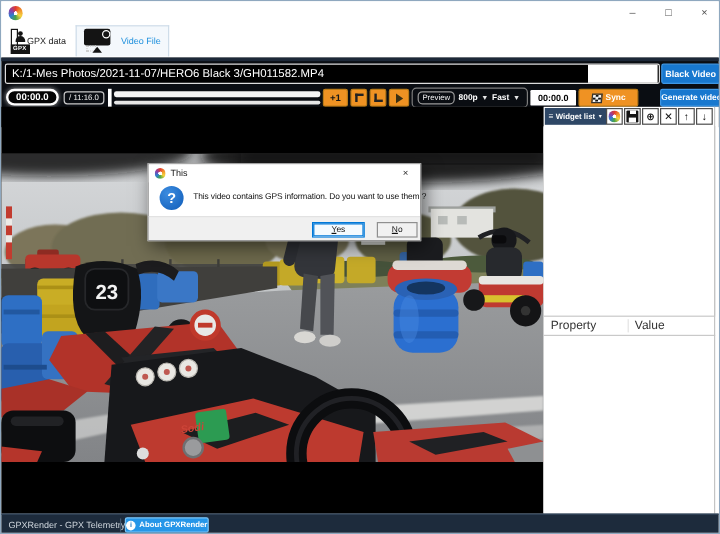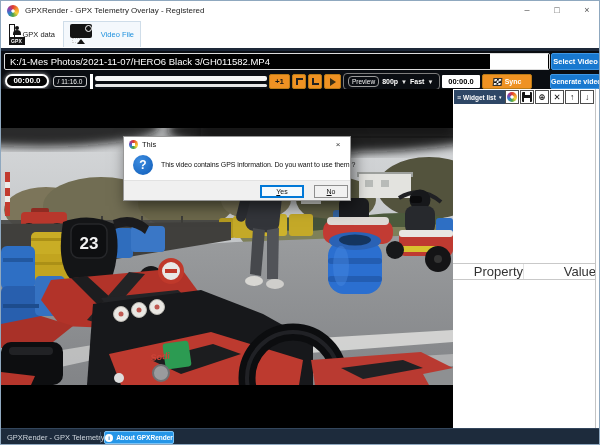--- a/index.html
+++ b/index.html
@@ -69,22 +69,22 @@
   .side-panel{position:absolute;left:452px;top:88px;width:148px;height:339px;background:#fff;}
   .wl-btn{position:absolute;left:1px;top:1px;width:51px;height:14px;background:#2e4766;color:#fff;font-weight:bold;font-size:6.5px;display:flex;align-items:center;gap:2px;padding:0 3px;cursor:default;}
   .wl-ham{font-size:7px;} .wl-caret{font-size:5px;margin-left:1px;}
   .tool-btn{position:absolute;top:1px;width:14px;height:14px;background:#fff;border:1px solid #4d4d4d;text-align:center;font-size:8.5px;line-height:12px;color:#111;font-weight:bold;cursor:default;display:flex;align-items:center;justify-content:center;}
   .tb-colorful{left:52px;} .tb-save{left:67px;} .tb-add{left:82px;} .tb-del{left:97px;} .tb-up{left:112px;} .tb-down{left:127px;}
   .mini-pin{width:10px;height:10px;}
   .floppy{position:relative;width:10px;height:10px;background:#141414;border-radius:1px;}
   .floppy-top{position:absolute;left:3px;top:0;width:5px;height:3px;background:#fff;}
   .floppy-label{position:absolute;left:2px;bottom:0.5px;width:6px;height:4px;background:#fff;}
   .wl-list{position:absolute;left:0px;top:16px;width:143px;height:158px;background:#fff;border-right:1px solid #b8b8b8;}
-  .prop-header{position:absolute;left:0;top:174px;width:143px;height:17px;background:#fff;border-top:1px solid #c9c9c9;border-bottom:1px solid #c9c9c9;display:flex;align-items:center;font-size:13px;color:#333;text-align:right;}
-  .ph-prop{padding-left:6px;width:70px;} .ph-val{border-left:1px solid #e3e3e3;padding-left:22px;flex:1;}
+  .prop-header{position:absolute;left:0;top:174px;width:143px;height:17px;background:#fff;border-top:1px solid #c9c9c9;border-bottom:1px solid #c9c9c9;display:flex;align-items:center;font-size:10px;color:#333;}
+  .ph-prop{padding-left:6px;width:70px;} .ph-val{border-left:1px solid #e3e3e3;padding-left:5px;flex:1;}
   .prop-body{position:absolute;left:0;top:191px;width:143px;height:148px;background:#fff;}
   .panel-line{position:absolute;left:142px;top:0;width:1px;height:339px;background:#c4c4c4;}
 
   
   .dialog{position:absolute;left:122px;top:135px;width:228px;height:65px;background:#fff;border:1px solid #979797;box-shadow:3px 5px 14px rgba(0,0,0,.55);z-index:20;}
   .dlg-title{position:absolute;left:0;top:0;width:100%;height:15px;display:flex;align-items:center;gap:4px;padding:0 5px;background:#fff;}
   .dlg-icon{width:9px;height:9px;}
   .dlg-title-text{font-size:7.5px;color:#111;}
   .dlg-close{margin-left:auto;width:14px;text-align:center;color:#333;font-size:8px;cursor:default;}
   .q-icon{position:absolute;left:9px;top:18px;width:20px;height:20px;border-radius:50%;background:radial-gradient(circle at 35% 30%,#3c8ce0,#0f5cb8);color:#fff;font-weight:bold;font-size:12px;line-height:20px;text-align:center;}
@@ -101,21 +101,20 @@
   .about-btn{position:absolute;left:103px;top:2px;width:70px;height:13px;background:#2596e8;border:1px solid #7cc3f5;border-radius:2px;color:#fff;font-weight:bold;font-size:6.5px;display:flex;align-items:center;justify-content:center;gap:3px;cursor:default;}
   .info-circle{width:8px;height:8px;border-radius:50%;background:#fff;color:#1f7ac4;font-weight:bold;font-size:6px;line-height:8px;text-align:center;}
 </style>
 </head>
 <body>
 
 <div class="window">
 
   <div class="titlebar">
     <div class="abs app-icon pinwheel"></div>
-    <span class="abs title-text">GPXRender - GPX Telemetry Overlay - Registered</span>
     <span class="abs win-btn wb-min">–</span>
     <span class="abs win-btn wb-max">□</span>
     <span class="abs win-btn wb-close">×</span>
   </div>
 
   <div class="tabbar">
     <div class="tab tab-gpx">
       <span class="gpx-icon">
         <span class="gpx-head"></span>
           <span class="gpx-body"></span>
@@ -130,21 +129,21 @@
         <span class="cam-screen"></span>
           <span class="cam-mount"></span>
       </span>
       <span class="tab-label">Video File</span>
     </div>
   </div>
 
   <div class="darkstrip">
     <div class="path-field">K:/1-Mes Photos/2021-11-07/HERO6 Black 3/GH011582.MP4</div>
     <div class="path-endcap"></div>
-    <div class="btn-blue select-video">Select Video</div>
+    <div class="btn-blue select-video">Black Video</div>
 
     <div class="controls">
       <div class="tc-current">00:00.0</div>
       <div class="tc-total">/ 11:16.0</div>
       <div class="seek">
         <div class="seek-handle"></div>
         <div class="seek-bar1"></div>
         <div class="seek-bar2"></div>
       </div>
       <div class="btn-orange plus1">+1</div>

